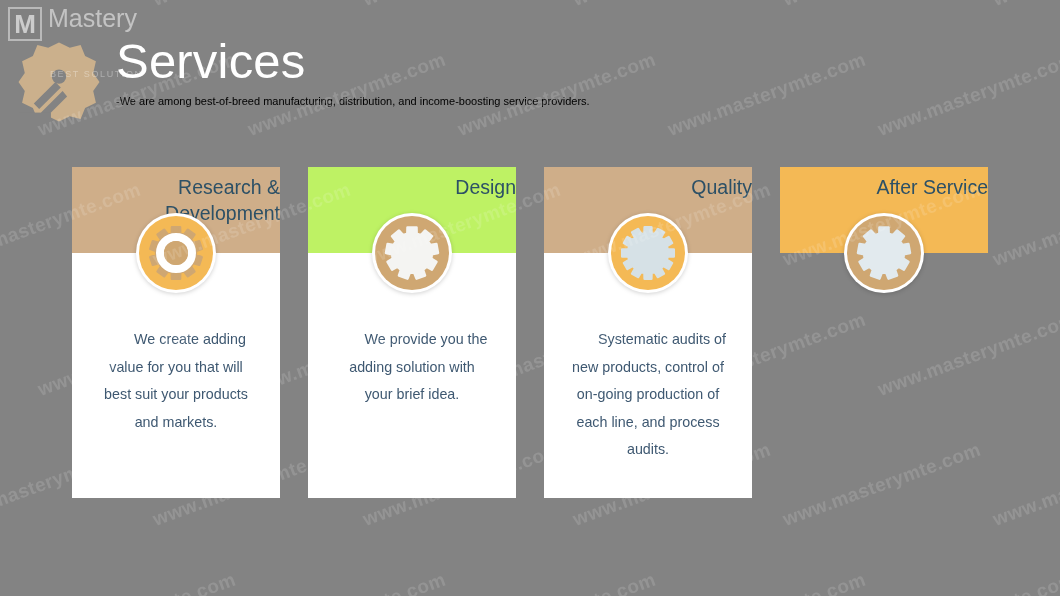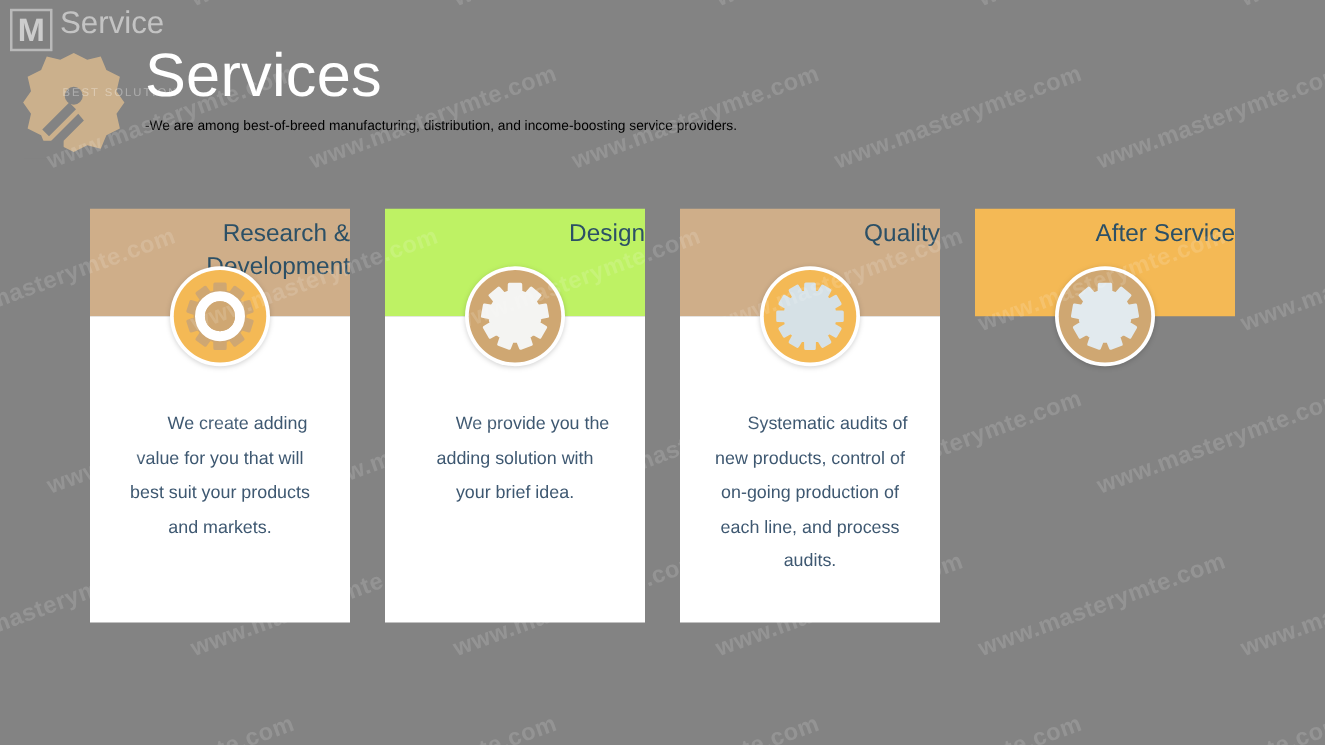--- a/index.html
+++ b/index.html
@@ -200,21 +200,21 @@
       <circle cx="50" cy="44" r="8" fill="#838383"></circle>
       <path d="M22 74 L46 50 L52 56 L28 80 Z" fill="#838383"></path>
       <path d="M30 84 L54 60 L59 66 L35 90 Z" fill="#838383"></path>
       <rect x="5" y="84" width="36" height="16" fill="#838383"></rect>
     </svg>
   </div>
 
   <div class="brand-logo">
     <div class="brand-mark">M</div>
     <div class="brand-text">
-      <div class="brand-name">Service</div>
+      <div class="brand-name">Mastery</div>
       <div class="brand-sub">BEST SOLUTION</div>
     </div>
   </div>
 
   <div class="page-title">Services</div>
   <div class="page-subtitle">-We are among best-of-breed manufacturing, distribution, and income-boosting service providers.</div>
 
   <div class="card" style="left: 72px;">
     <div class="card-head" style="background: rgb(207, 174, 137);">
       <div class="card-title">Research &amp; Development</div>

